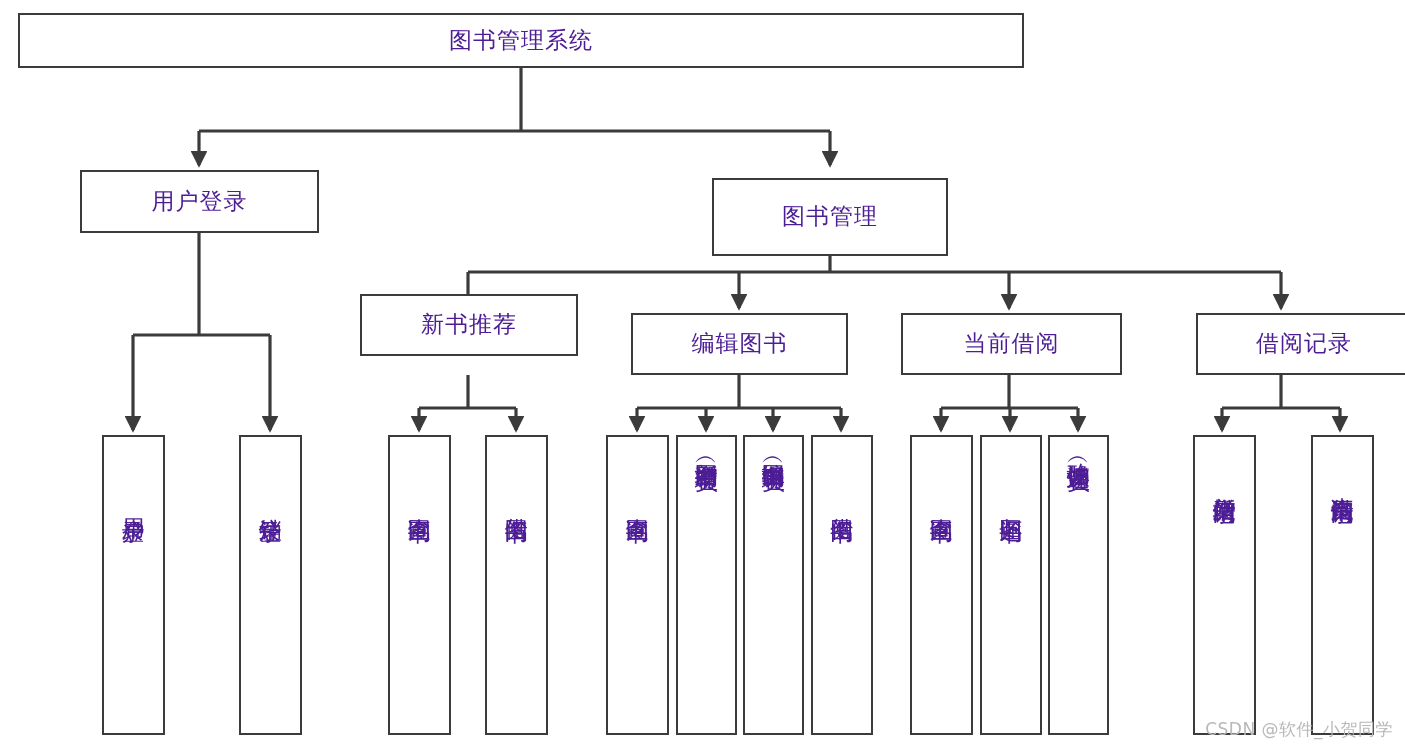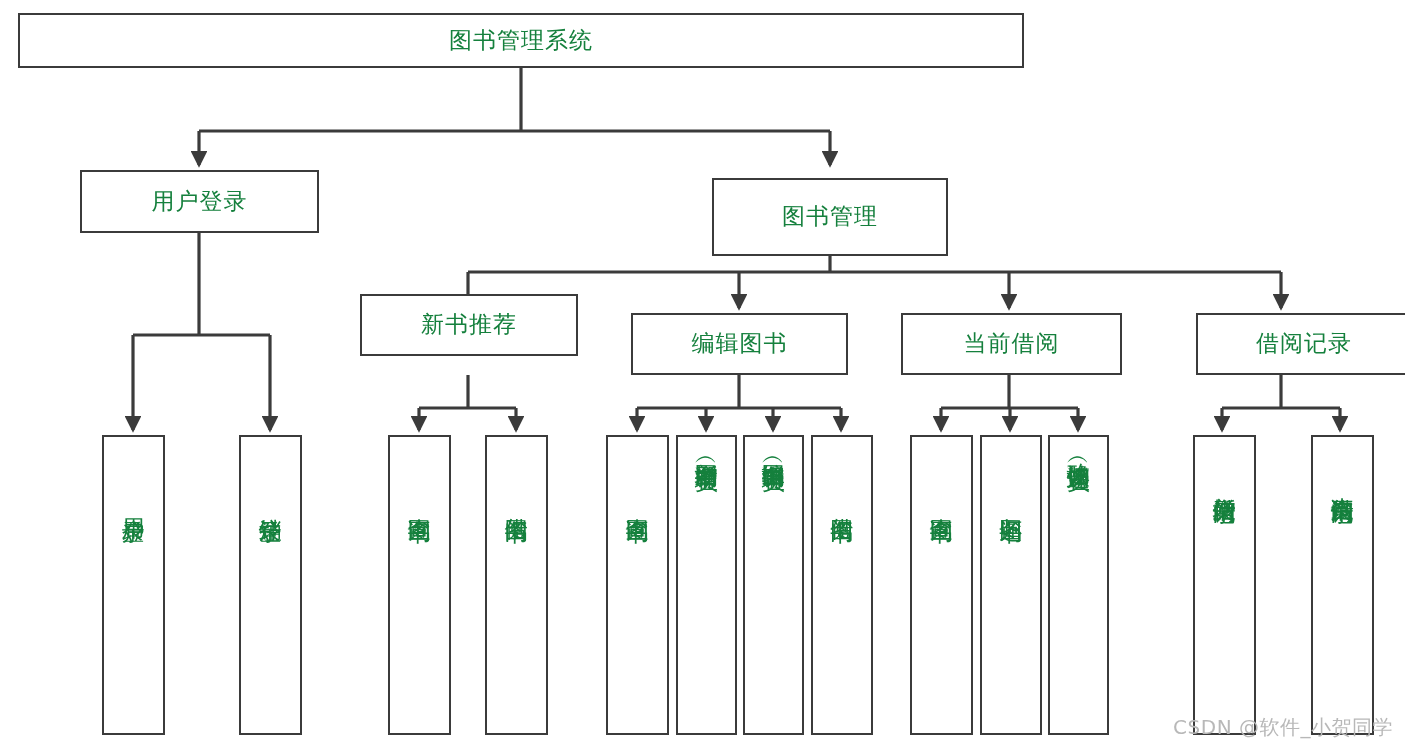--- a/index.html
+++ b/index.html
@@ -27,21 +27,21 @@
     pointer-events: none;
   }
   .node {
     position: absolute;
     box-sizing: border-box;
     background: #ffffff;
     border: 2.5px solid #3b3b3b;
     display: flex;
     align-items: center;
     justify-content: center;
-    color: #15803d;
+    color: #4c1d95;
     text-align: right;
   }
   .node.horiz {
     font-size: 23px;
     letter-spacing: 1px;
     line-height: 1.1;
   }
   .node.vert {
     font-size: 23px;
     line-height: 1.06;
@@ -59,21 +59,21 @@
   .node.vert.midlow .vtext {
     margin-top: 34px;
   }
   .node.vert.low .vtext {
     margin-top: 55px;
   }
   #watermark {
     position: absolute;
     right: 12px;
     bottom: 6px;
-    font-size: 20px;
+    font-size: 17px;
     color: #b8b8b8;
     letter-spacing: 0.5px;
     white-space: nowrap;
     font-family: "DejaVu Sans", "Liberation Sans", sans-serif;
   }
 </style>
 </head>
 <body>
 
 <div id="canvas">

